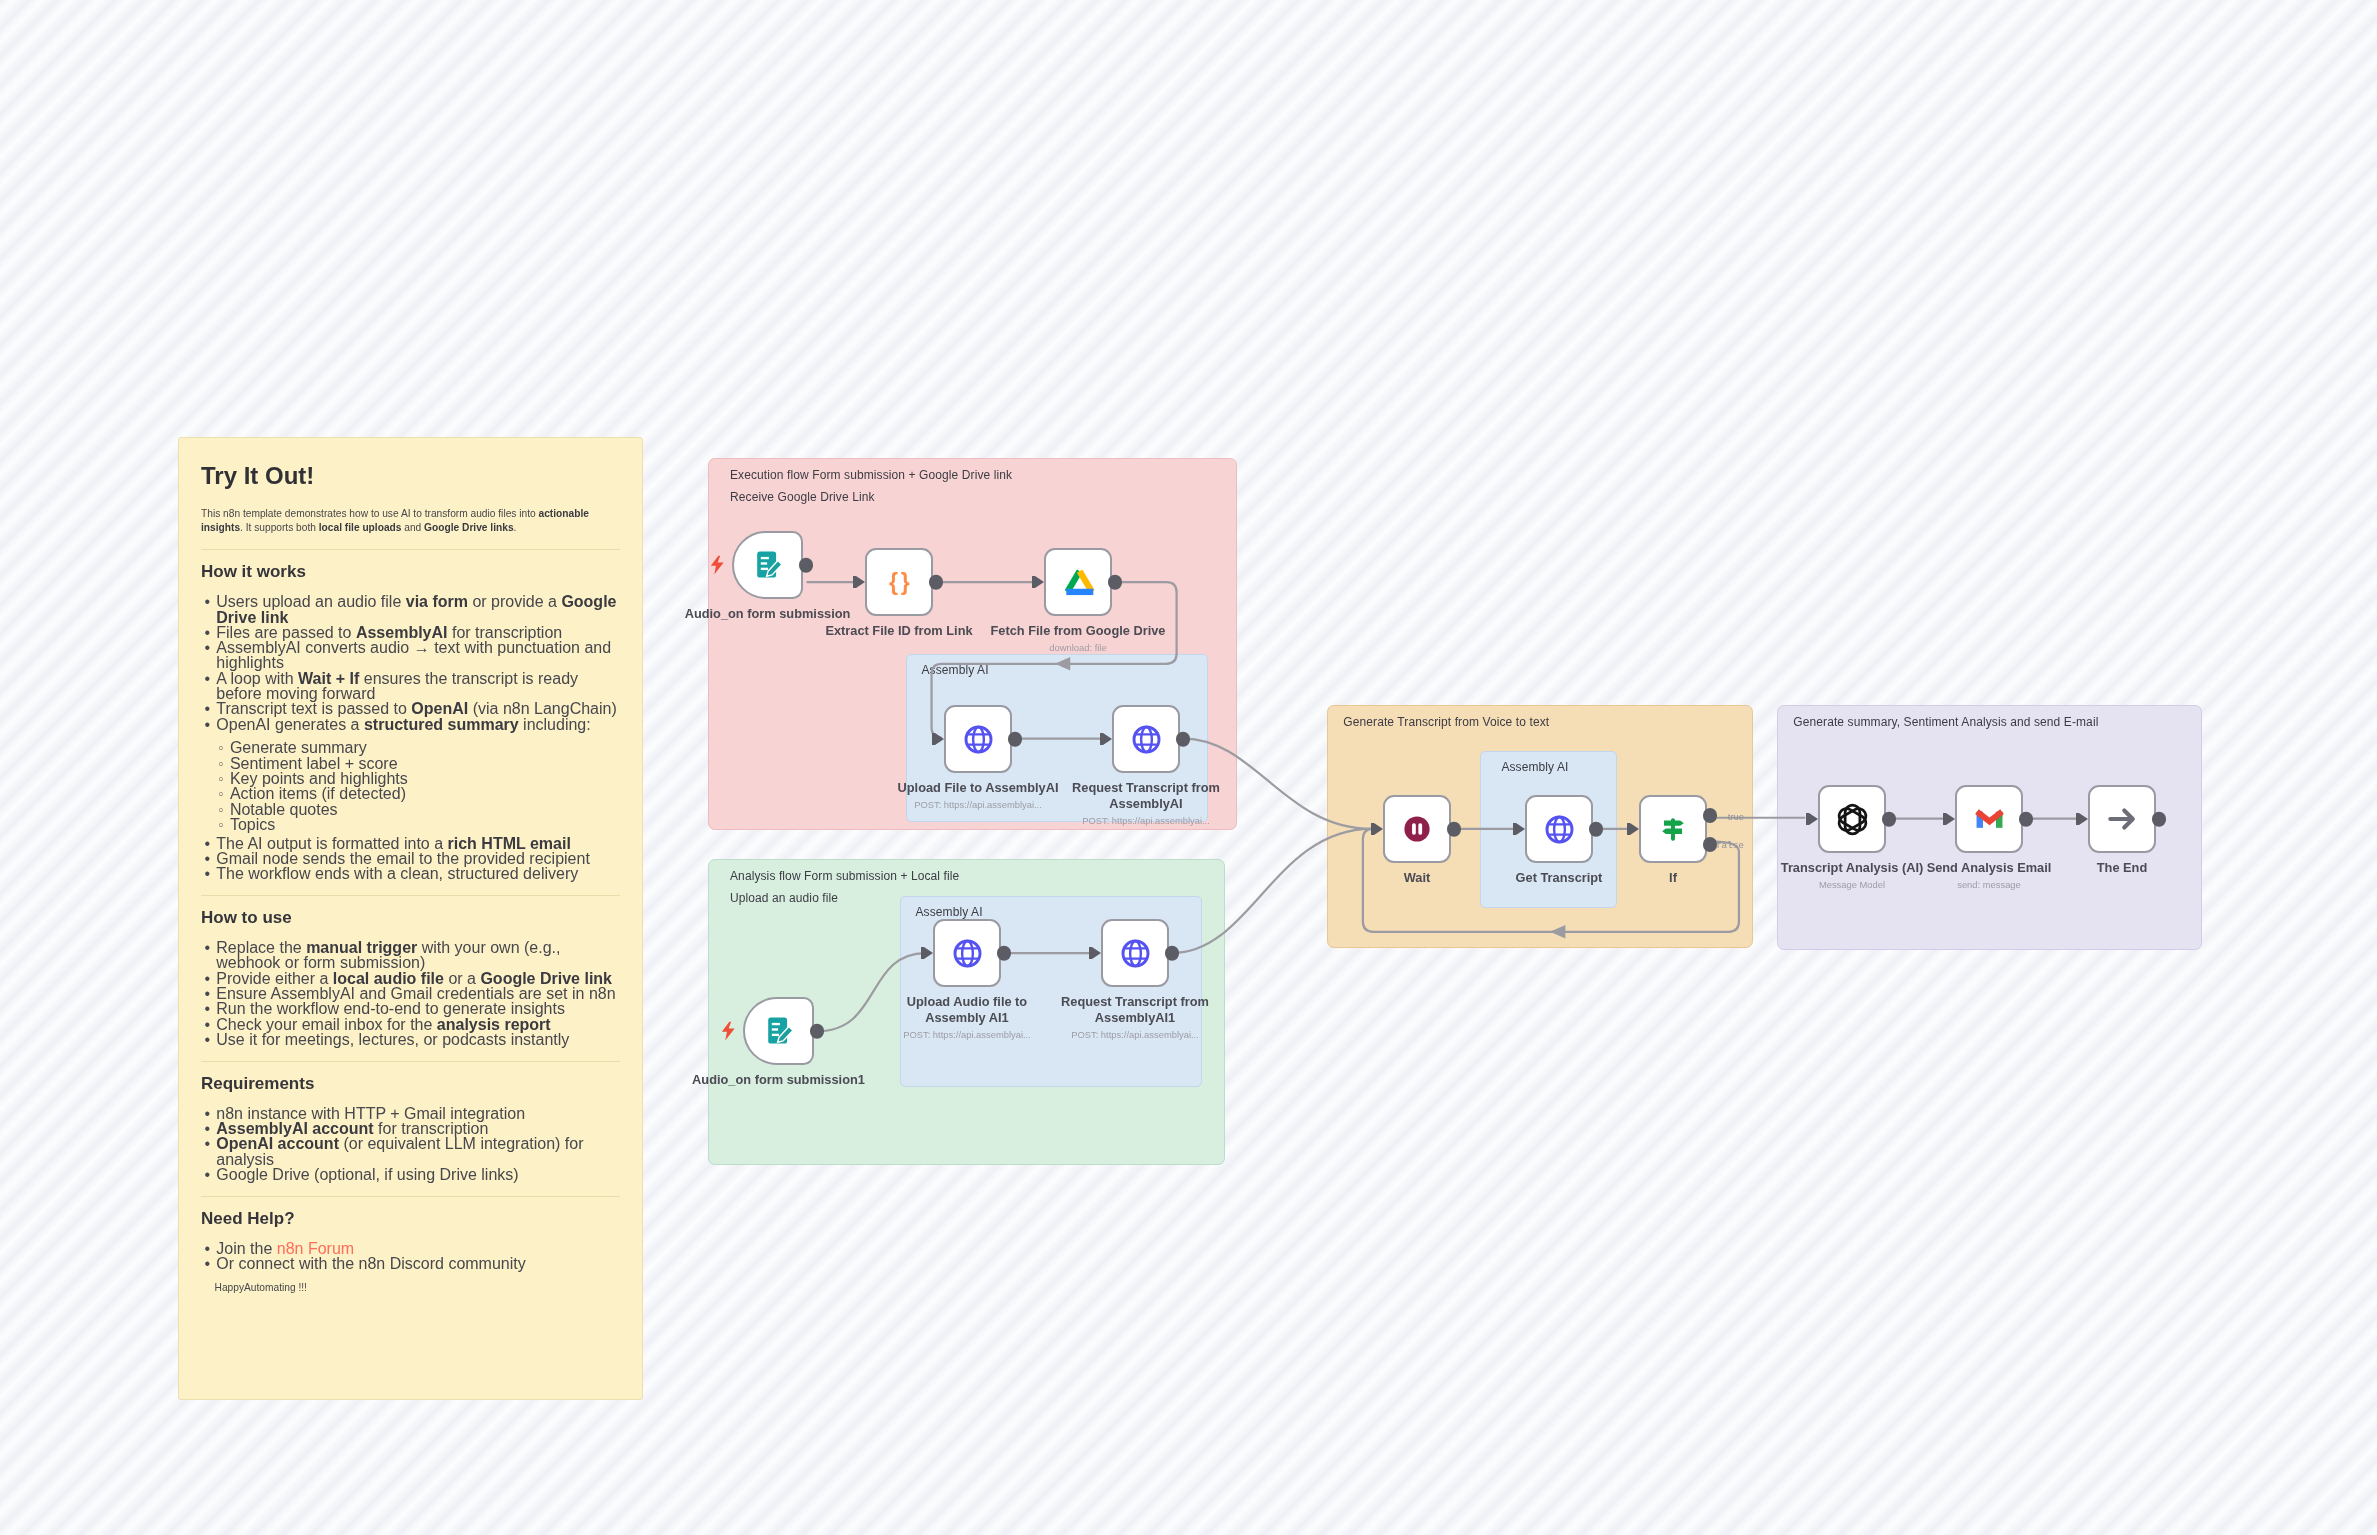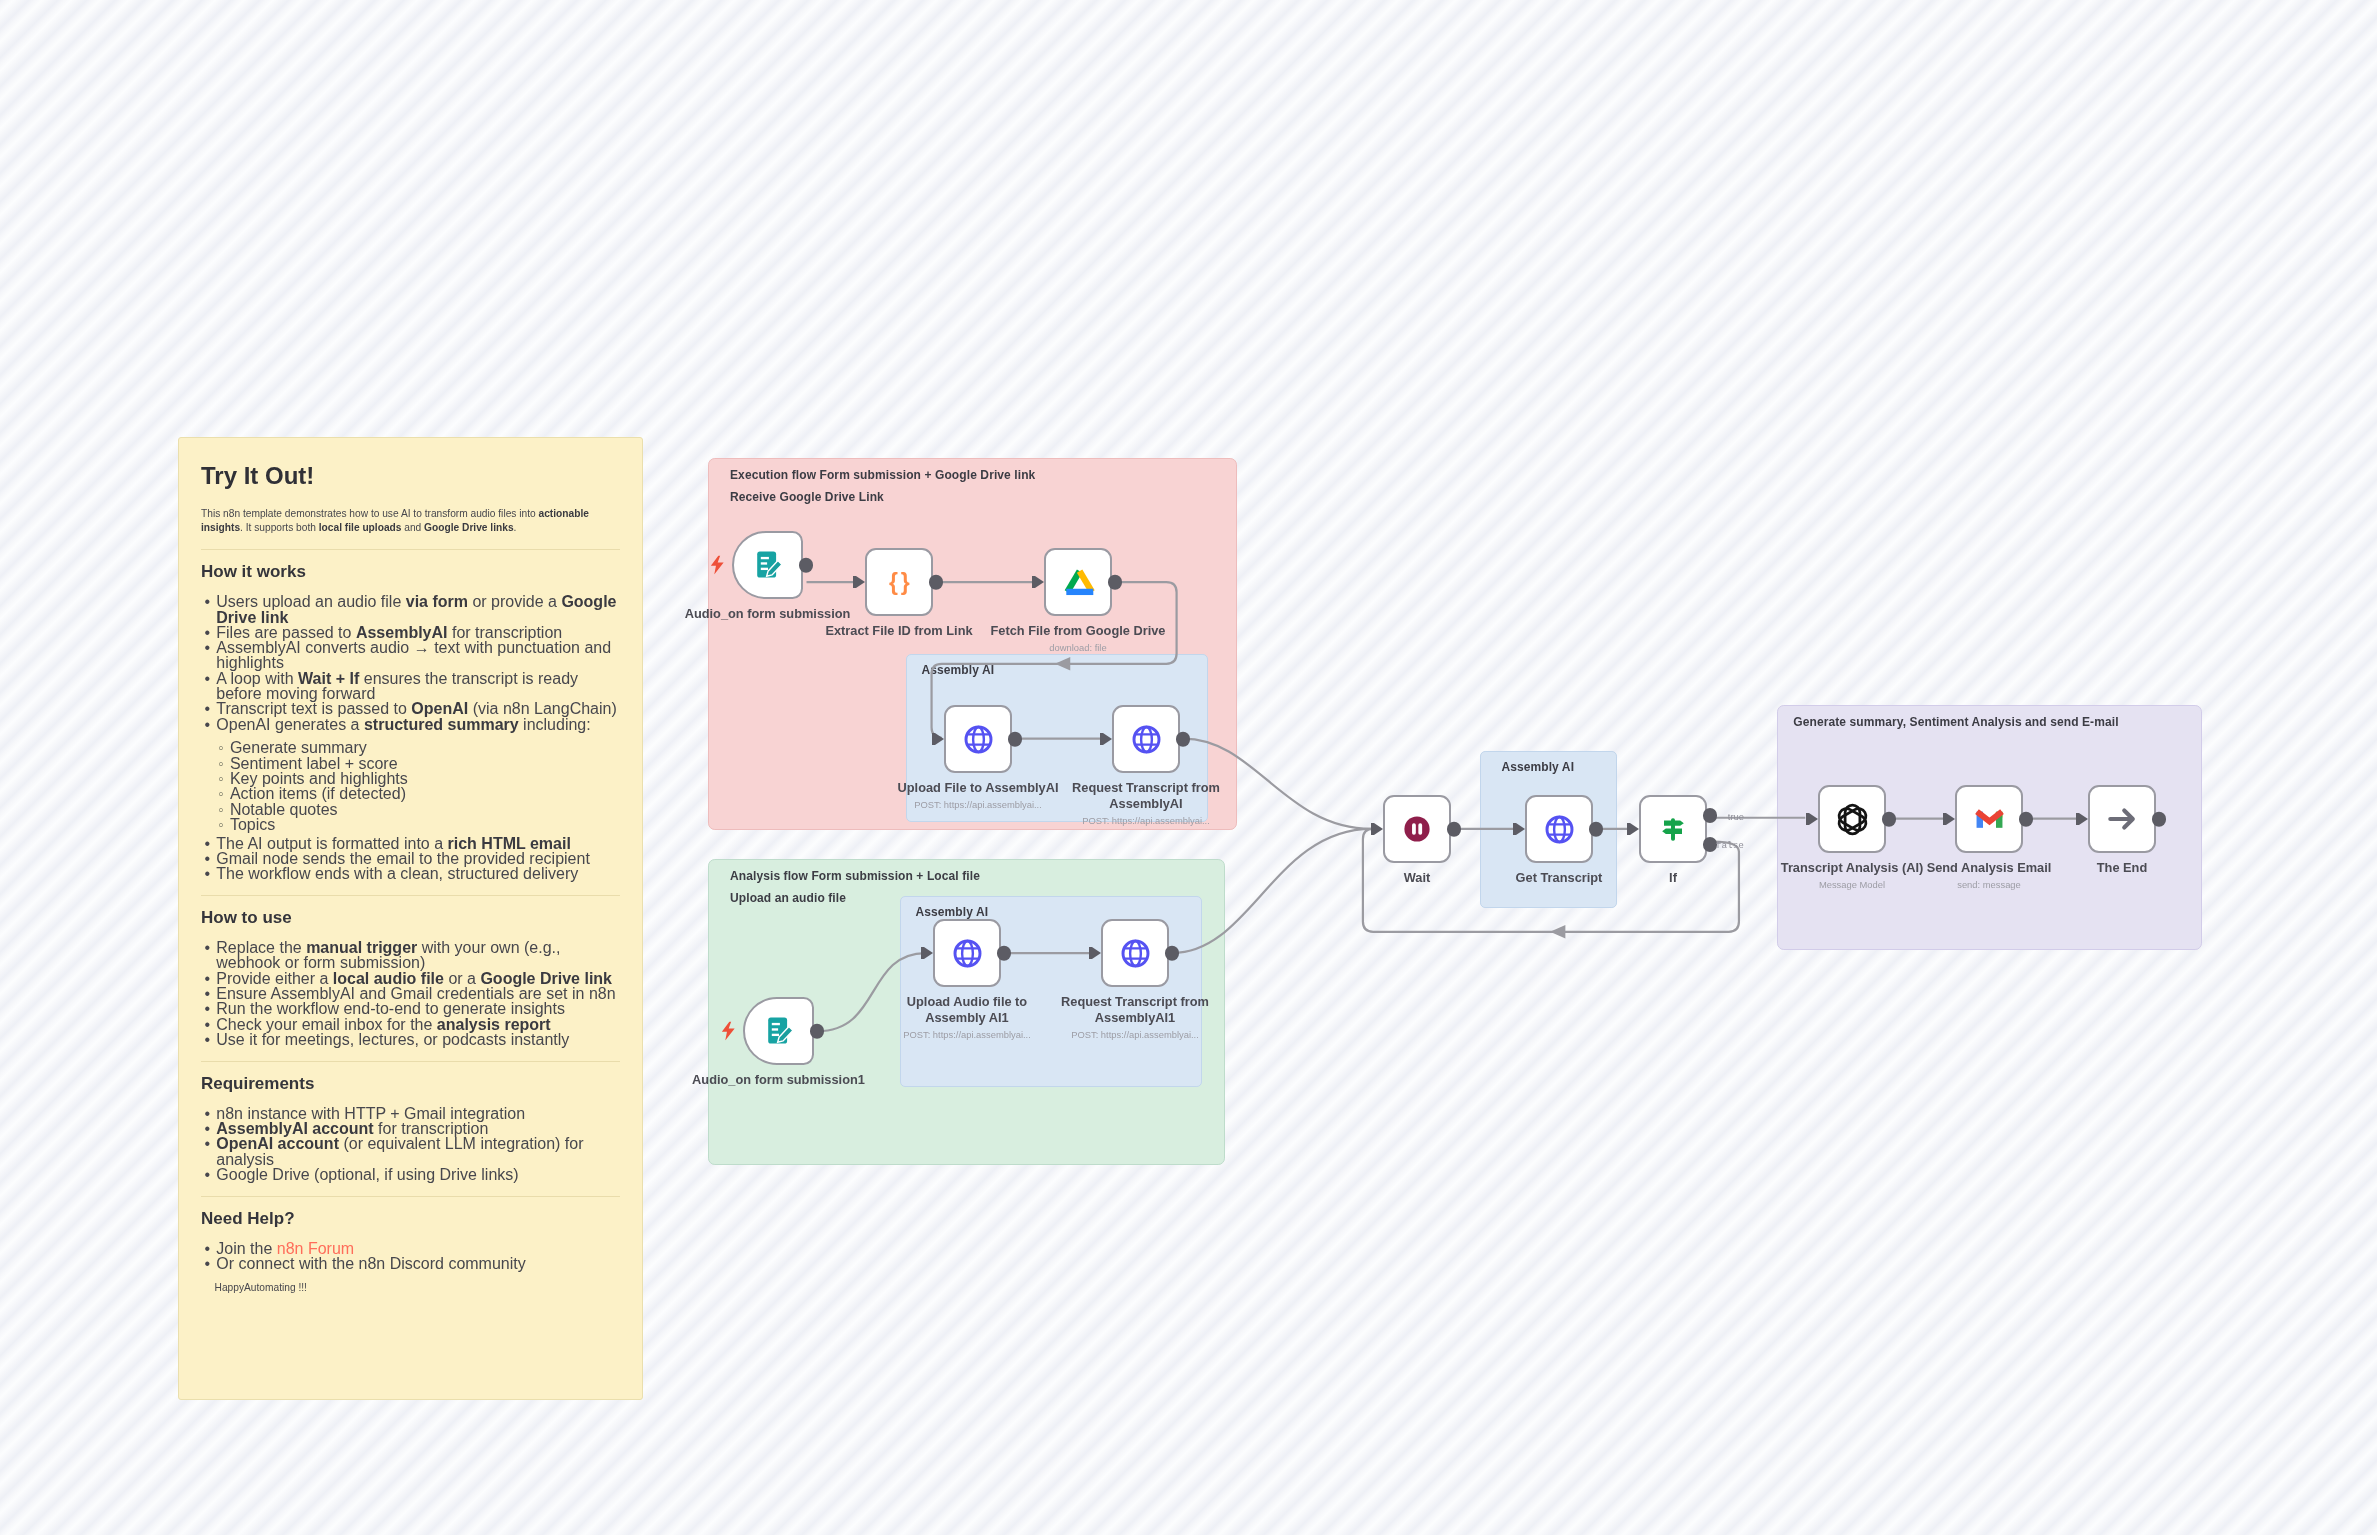--- a/index.html
+++ b/index.html
@@ -7,21 +7,21 @@
   body { font-family: "Liberation Sans", sans-serif; }
 
   .canvas {
     position: relative; width: 2377px; height: 1536px;
     background: repeating-linear-gradient(135deg,
       #eef0f6 0px, #f6f7fa 4.3px, #fcfdfe 9.4px, #f6f7fa 14.5px, #eef0f6 20.4px);
   }
 
   
   .group { position: absolute; border-radius: 6.8px; border: 0.9px solid transparent; z-index: 1; }
-  .group-title { position: absolute; left: 21px; font-size: 12px; font-weight: 700; color: #3c3c44; letter-spacing: 0.1px; white-space: nowrap; }
+  .group-title { position: absolute; left: 21px; font-size: 12px; font-weight: 400; color: #3c3c44; letter-spacing: 0.1px; white-space: nowrap; }
   .gt1 { top: 9.4px; }
   .gt2 { top: 31px; }
   .g-pink   { background: #f8d3d3; border-color: #eebcbc; }
   .g-green  { background: #d8eedf; border-color: #bedccb; }
   .g-orange { background: #f5ddb6; border-color: #e7c895; }
   .g-purple { background: #e5e2f2; border-color: #d2cce9; }
   .g-blue   { background: #d9e6f4; border-color: #c2d6ec; border-radius: 5.1px; z-index: 2; }
 
   
   .sticky {
@@ -84,20 +84,23 @@
   </div>
 
   <div class="group g-green" style="left:708px;top:859px;width:517px;height:306px">
     <div class="group-title gt1">Analysis flow Form submission + Local file</div>
     <div class="group-title gt2">Upload an audio file</div>
   </div>
   <div class="group g-blue" style="left:900px;top:896px;width:302px;height:191px">
     <div class="group-title" style="top:7.7px;left:14.5px">Assembly AI</div>
   </div>
 
+  <div class="group g-orange" style="left:1327px;top:705px;width:426px;height:243px">
+    <div class="group-title gt1" style="left:15.3px">Generate Transcript from Voice to text</div>
+  </div>
   <div class="group g-blue" style="left:1480px;top:751px;width:137px;height:157px">
     <div class="group-title" style="top:7.7px;left:20.4px">Assembly AI</div>
   </div>
 
   <div class="group g-purple" style="left:1777px;top:705px;width:425px;height:245px">
     <div class="group-title gt1" style="left:15.3px">Generate summary, Sentiment Analysis and send E-mail</div>
   </div>
 
   <div class="sticky">
     <h1>Try It Out!</h1>

